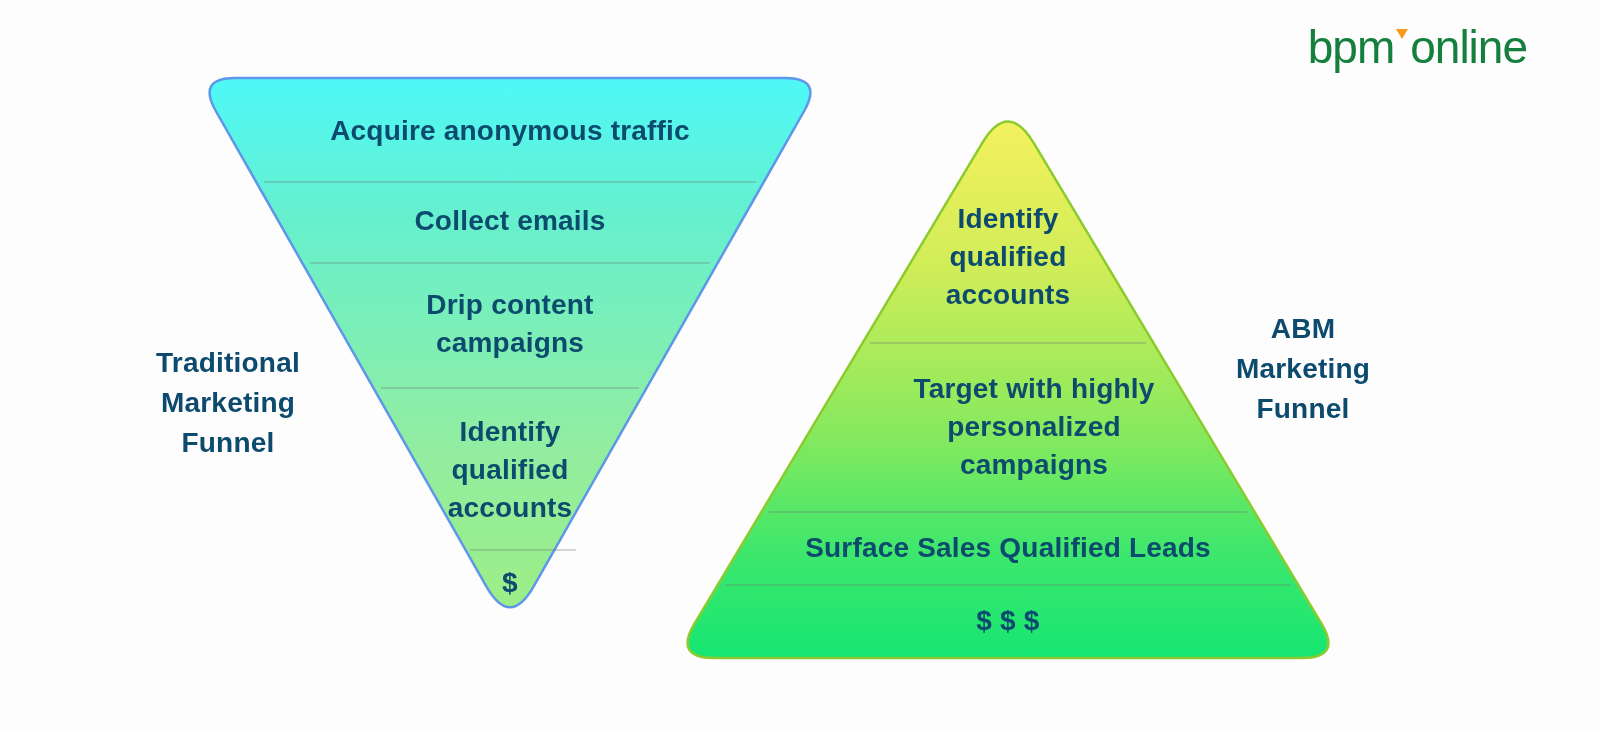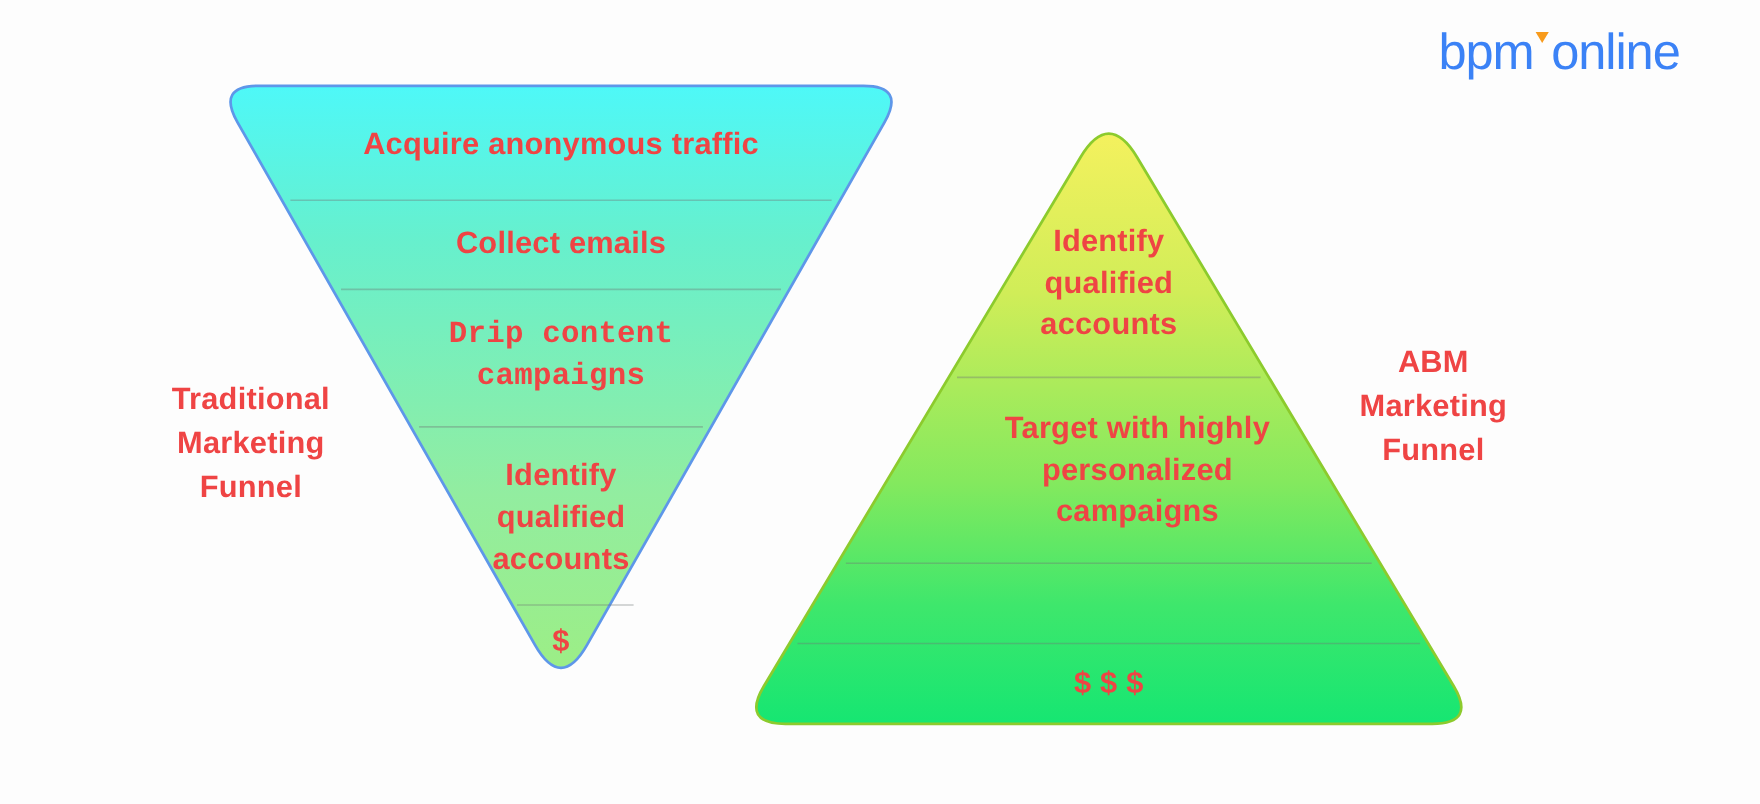--- a/index.html
+++ b/index.html
@@ -19,54 +19,54 @@
     left: 0; top: 0;
     width: 1600px; height: 731px;
   }
 
   
   .t {
     position: absolute;
     transform: translate(-50%, -50%);
     text-align: center;
     white-space: pre-line;
-    color: #ef4444;
+    color: #0c4a6e;
     font-size: 28px;
     line-height: 38px;
     font-weight: 700;
     letter-spacing: 0.2px;
   }
 
   .side-label { line-height: 40px; }
 
   
   .lf-s0 { left: 510px; top: 131px; }
   .lf-s1 { left: 510px; top: 221px; }
-  .lf-s2 { left: 510px; top: 324px; font-family: Liberation Mono, monospace; }
+  .lf-s2 { left: 510px; top: 324px; }
   .lf-s3 { left: 510px; top: 470px; }
   .lf-s4 { left: 510px; top: 583px; }
   .lf-label { left: 228px; top: 403px; }
 
   
   .rf-s0 { left: 1008px; top: 257px; }
   .rf-s1 { left: 1008px; top: 427px; margin-left: 26px; }
   .rf-s2 { left: 1008px; top: 548px; }
   .rf-s3 { left: 1008px; top: 621px; }
   .rf-label { left: 1303px; top: 353px; margin-top: 16px; }
 
   
   .logo {
     position: absolute;
     top: 22px;
     right: 73px;
     font-family: "Liberation Sans", sans-serif;
     font-size: 46px;
     font-weight: 400;
     letter-spacing: -1px;
-    color: #3b82f6;
+    color: #15803d;
     line-height: 1.1;
     white-space: nowrap;
   }
   .logo-mark {
     display: inline-block;
     width: 0; height: 0;
     border-left: 6px solid transparent;
     border-right: 6px solid transparent;
     border-top: 10px solid #F89B1C;
     position: relative;
@@ -121,20 +121,21 @@
   <div class="t side-label lf-label">Traditional
 Marketing
 Funnel</div>
 
   <div class="t rf-s0">Identify
 qualified
 accounts</div>
   <div class="t rf-s1">Target with highly
 personalized
 campaigns</div>
+  <div class="t rf-s2">Surface Sales Qualified Leads</div>
   <div class="t rf-s3">$ $ $</div>
   <div class="t side-label rf-label">ABM
 Marketing
 Funnel</div>
 
   <div class="logo">
     <span>bpm</span><span class="logo-mark"></span><span>online</span>
   </div>
 
 </div>

